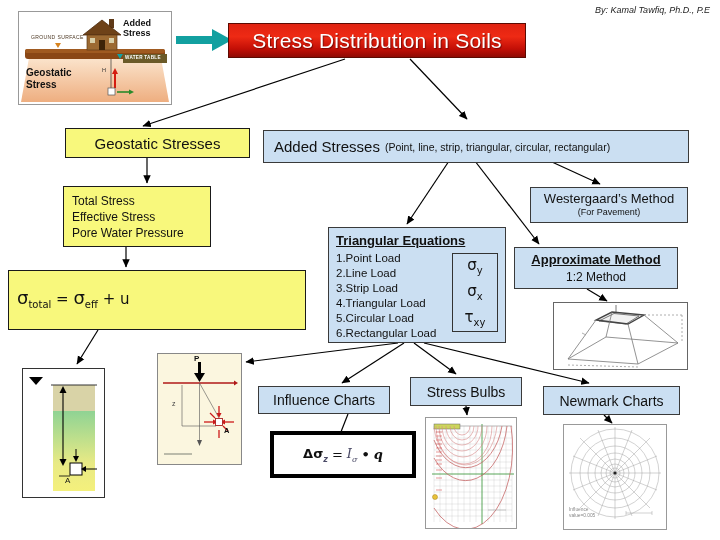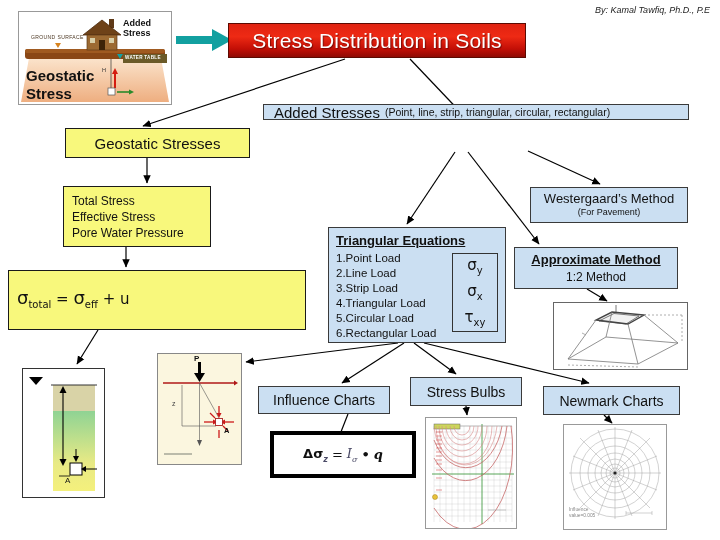--- a/index.html
+++ b/index.html
@@ -126,35 +126,35 @@
       <polygon points="93,62 99,62 96,56" fill="#d41c10"></polygon>
       <rect x="89" y="76" width="7" height="7" fill="#fff" stroke="#555" stroke-width="0.7"></rect>
       <line x1="98" y1="80" x2="110" y2="80" stroke="#2a8a2a" stroke-width="1.6"></line>
       <polygon points="110,77.5 110,82.5 115,80" fill="#2a8a2a"></polygon>
     </svg>
     <div class="abs" style="left:12px;top:22px;font-size:5px;letter-spacing:0.4px;color:#4a3520">GROUND SURFACE</div>
     <div class="abs" style="left:104px;top:6px;font-size:9px;font-weight:bold;line-height:1.15">
       <div><span>Added</span><br><span>Stress</span></div>
     </div>
     <div class="abs" style="left:106px;top:43px;font-size:4.6px;color:#fff;font-weight:bold;letter-spacing:0.3px">WATER TABLE</div>
-    <div class="abs" style="left:7px;top:55px;font-size:15px;font-weight:bold;line-height:1.2">
+    <div class="abs" style="left:7px;top:55px;font-size:10px;font-weight:bold;line-height:1.2">
       <div><span>Geostatic</span><br><span>Stress</span></div>
     </div>
     <div class="abs" style="left:83px;top:55px;font-size:5.5px;color:#333">H</div>
   </div>
 
   <svg class="abs" style="left:176px;top:29px" width="56" height="22" viewBox="0 0 56 22">
     <polygon points="0,7 36,7 36,0 56,11 36,22 36,15 0,15" fill="#12a0a0"></polygon>
   </svg>
 
   <div id="banner" class="abs center-txt" style="left:228px;top:23px;width:298px;height:35px">Stress Distribution in Soils</div>
 
   <div id="geostatic-box" class="abs box-yellow center-txt" style="left:65px;top:128px;width:185px;height:30px">Geostatic Stresses</div>
 
-  <div id="added-box" class="abs box-blue" style="left:263px;top:104px;width:426px;height:16px">
+  <div id="added-box" class="abs box-blue" style="left:263px;top:130px;width:426px;height:33px">
     <span>Added Stresses</span>
     <span class="sub">(Point, line, strip, triangular, circular, rectangular)</span>
   </div>
 
   <div id="total-box" class="abs box-yellow" style="left:63px;top:186px;width:148px;height:61px">
     <div>Total Stress</div>
     <div>Effective Stress</div>
     <div>Pore Water Pressure</div>
   </div>
 

